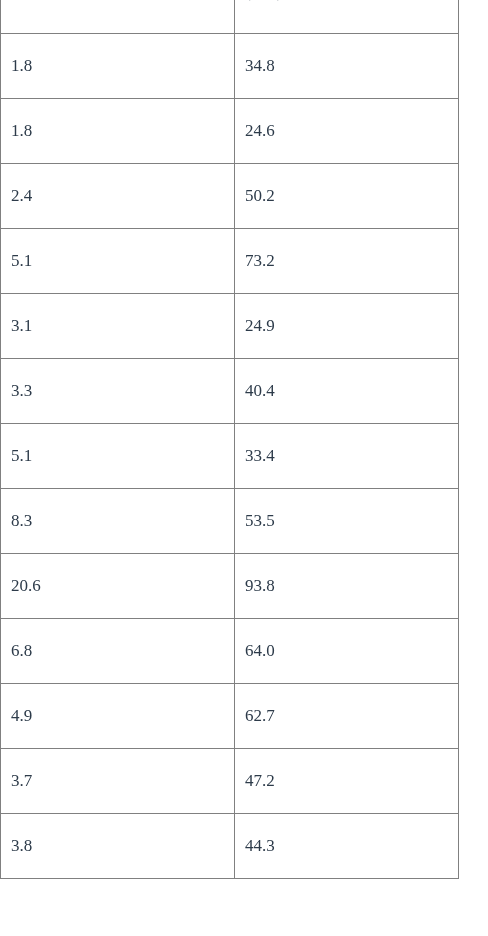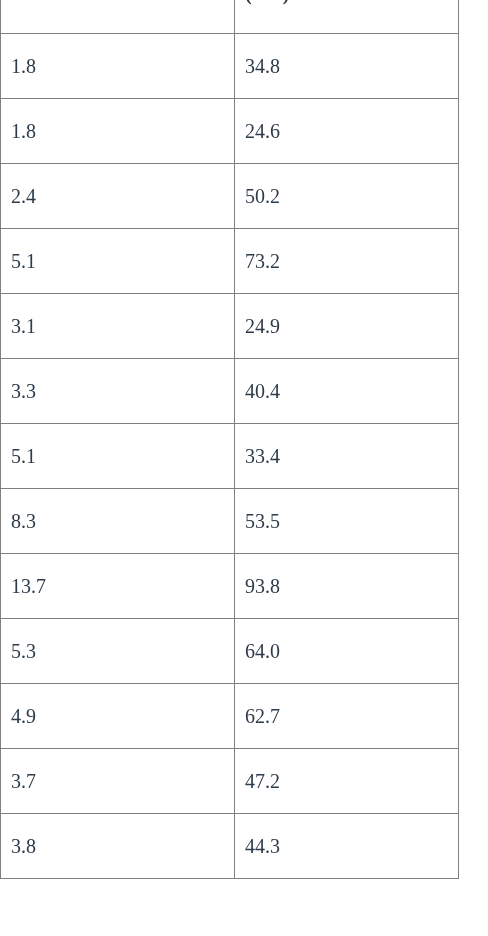--- a/index.html
+++ b/index.html
@@ -38,21 +38,21 @@
     width: 458px;
     background: #ffffff;
   }
 
   table.data-table td,
   table.data-table th {
     border: 1px solid #808080;
     padding: 0 0 0 10px;
     vertical-align: middle;
     text-align: left;
-    font-size: 20px;
+    font-size: 17px;
     line-height: 1.25;
     font-weight: normal;
     color: #2d3b4a;
     height: 65px;
     box-sizing: border-box;
     overflow: hidden;
     white-space: nowrap;
   }
 
   table.data-table th {
@@ -108,25 +108,25 @@
           </tr>
           <tr>
             <td>5.1</td>
             <td>33.4</td>
           </tr>
           <tr>
             <td>8.3</td>
             <td>53.5</td>
           </tr>
           <tr>
-            <td>13.7</td>
+            <td>20.6</td>
             <td>93.8</td>
           </tr>
           <tr>
-            <td>5.3</td>
+            <td>6.8</td>
             <td>64.0</td>
           </tr>
           <tr>
             <td>4.9</td>
             <td>62.7</td>
           </tr>
           <tr>
             <td>3.7</td>
             <td>47.2</td>
           </tr>

